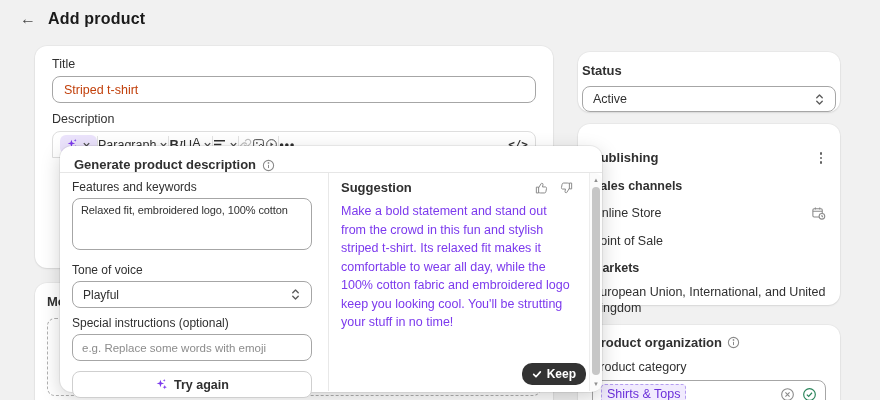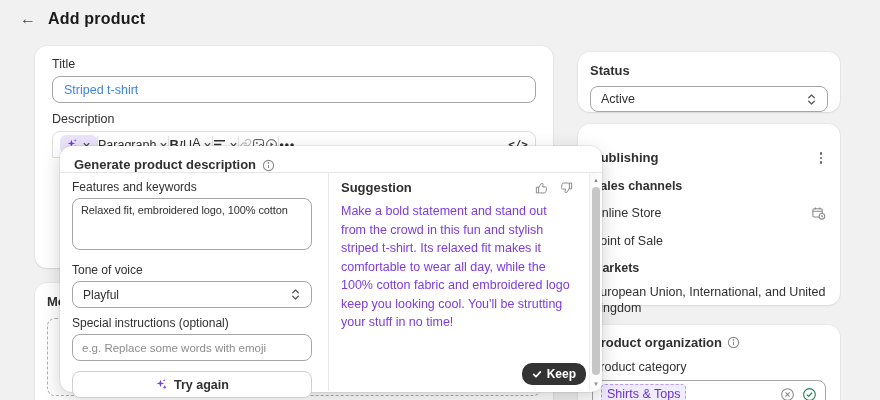--- a/index.html
+++ b/index.html
@@ -19,21 +19,21 @@
   
   .page-header { position: absolute; left: 20px; top: 10px; display: flex; align-items: center; gap: 12px; }
   .back-btn { font-size: 16px; color: #4a4a4a; cursor: pointer; line-height: 1; }
   .page-title { font-size: 16px; font-weight: bold; color: #1a1a1a; letter-spacing: .2px; }
 
   
   .card-main { left: 35px; top: 46px; width: 518px; height: 222px; padding: 11px 17px; }
   .field-label { font-size: 12.5px; color: #303030; margin-bottom: 5px; }
   .text-input {
     width: 100%; height: 27px; border: 1px solid #a6a6a6; border-radius: 8px;
-    padding: 0 11px; font-size: 12.5px; color: #3b82f6; background: #fff;
+    padding: 0 11px; font-size: 12.5px; color: #c2410c; background: #fff;
     font-family: "Liberation Sans", sans-serif; outline: none;
   }
   .desc-label { margin-top: 9px; }
 
   
   .editor-toolbar {
     margin-top: 1px; height: 27px; border: 1px solid #dedede; border-radius: 8px 8px 0 0;
     display: flex; align-items: center; padding: 0 7px; background: #fff;
     font-size: 12.5px; color: #303030;
   }
@@ -49,21 +49,21 @@
   .tb-spacer { flex: 1; }
   .tb-code { font-family: "DejaVu Sans Mono", monospace; font-size: 11px; font-weight: bold; }
   svg.icon { display: block; }
 
   
   .card-media { left: 35px; top: 283px; width: 518px; height: 130px; padding: 11px 12px; }
   .media-title { font-size: 13px; font-weight: bold; margin-bottom: 9px; }
   .media-dropzone { border: 1px dashed #b0b0b0; border-radius: 8px; height: 78px; }
 
   
-  .card-status { left: 578px; top: 52px; width: 262px; height: 60px; padding: 11px 12px; }
+  .card-status { left: 578px; top: 52px; width: 262px; height: 60px; padding: 11px 4px; }
   .side-title { font-size: 13px; font-weight: bold; color: #303030; }
   .select-box {
     margin-top: 8px; height: 26px; border: 1px solid #a6a6a6; border-radius: 8px;
     display: flex; align-items: center; justify-content: space-between;
     padding: 0 10px; font-size: 12.5px; background: #fff; cursor: pointer;
   }
   .card-publishing { left: 578px; top: 124px; width: 262px; height: 181px; padding: 26px 14px; }
   .pub-head { display: flex; justify-content: space-between; align-items: center; }
   .kebab { display: flex; flex-direction: column; gap: 2px; padding: 2px 4px; cursor: pointer; }
   .kebab i { width: 2.5px; height: 2.5px; border-radius: 50%; background: #616161; display: block; }

